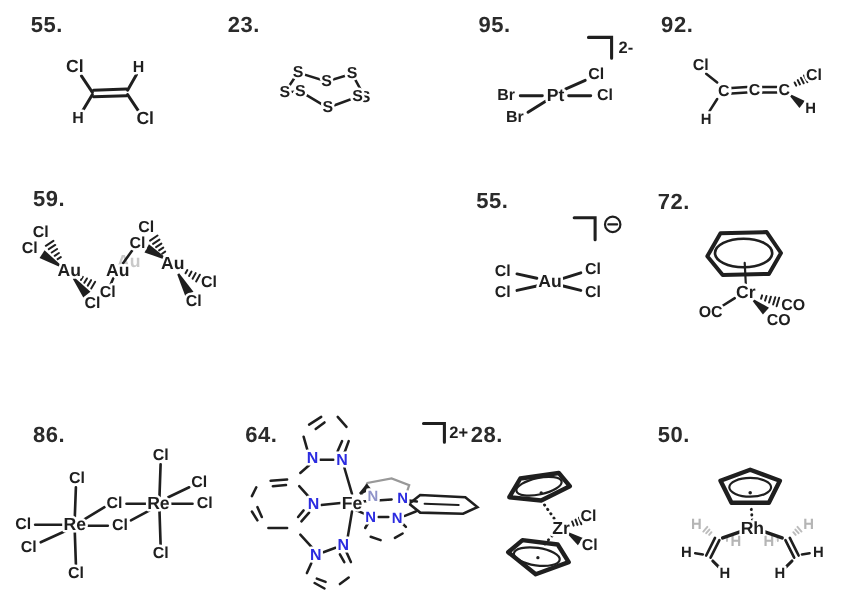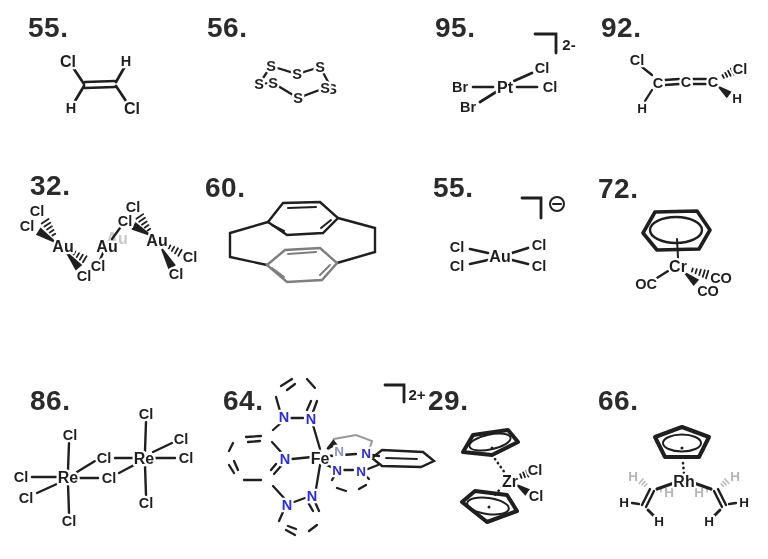--- a/index.html
+++ b/index.html
@@ -1,19 +1,19 @@
 <!DOCTYPE html>
 <html><head>
 <meta charset="utf-8">
 <style>
   html,body{margin:0;padding:0;background:#fff}
   .sheet{position:relative;width:768px;height:559px;background:#ffffff;overflow:hidden;
          font-family:"Liberation Sans",sans-serif}
   .cell{position:absolute}
-  .num{position:absolute;font-size:28px;font-weight:600;color:#2b2b2b;letter-spacing:.5px;
+  .num{position:absolute;font-size:20px;font-weight:600;color:#2b2b2b;letter-spacing:.5px;
        font-family:"Liberation Sans",sans-serif}
   svg{position:absolute;left:0;top:0;overflow:visible}
   .b{stroke:#1f1f1f;stroke-width:2.3;stroke-linecap:round;fill:none}
   .bb{stroke-width:2.7}
   .thin{stroke-width:2}
   .ring{stroke:#1f1f1f;stroke-width:3.6;fill:none;stroke-linejoin:round}
   .cp{stroke-width:4}
   .w{fill:#1f1f1f;stroke:none}
   .hsh{stroke:#1f1f1f;stroke-width:1.8;fill:none;stroke-linecap:round}
   .ghsh{stroke:#bdbdbd}
@@ -46,21 +46,21 @@
           <line x1="96" y1="81" x2="106" y2="96"></line>
       </g>
       <text class="a15" x="48" y="56">Cl</text>
       <text class="a14" x="51" y="103">H</text>
       <text class="a14" x="106" y="56">H</text>
       <text class="a15" x="112" y="103">Cl</text>
     </svg>
   </div>
 
   <div class="cell" style="left:200px;top:5px;width:200px;height:150px">
-    <div class="num" style="left:7px;top:7px">56.</div>
+    <div class="num" style="left:7px;top:7px">23.</div>
     <svg width="200" height="150" viewBox="0 0 200 150">
       <polygon class="b" points="71,61 97,69 120,62 132,84 125,83 98,93 73,78 59,79"></polygon>
       <g>
         <text class="a14" x="71" y="61">S</text>
         <text class="a14" x="97" y="69">S</text>
         <text class="a14" x="120" y="62">S</text>
         <text class="a14" x="132" y="84">S</text>
         <text class="a14" x="125" y="83">S</text>
         <text class="a14" x="98" y="93">S</text>
         <text class="a14" x="73" y="78">S</text>
@@ -109,21 +109,21 @@
       <text class="a14" x="63" y="78">C</text>
       <text class="a14" x="91" y="77">C</text>
       <text class="a14" x="118" y="77">C</text>
       <text class="a14" x="145" y="64">Cl</text>
       <text class="a13" x="142" y="93">H</text>
       <text class="a13" x="47" y="103">H</text>
     </svg>
   </div>
 
   <div class="cell" style="left:10px;top:165px;width:200px;height:150px">
-    <div class="num" style="left:20px;top:5px">32.</div>
+    <div class="num" style="left:20px;top:5px">59.</div>
     <svg width="200" height="150" viewBox="0 0 200 150">
       <text class="a15 ghost" x="107" y="73">Au</text>
       <g class="b">
         <line x1="93" y1="88" x2="90" y2="95"></line>
           <line x1="102" y1="74" x2="110" y2="63"></line>
       </g>
       <g class="hsh" transform="translate(46,73) rotate(-123)">
         <path d="M4 -1.7V1.7 M8 -2.3V2.3 M12 -2.9V2.9 M16 -3.5V3.5 M20 -4.1V4.1"></path>
       </g>
       <g class="hsh" transform="translate(61,86) rotate(31)">
@@ -154,39 +154,20 @@
       <text class="a14" x="17" y="61">Cl</text>
       <text class="a14" x="74" y="111">Cl</text>
       <text class="a14" x="88" y="101">Cl</text>
       <text class="a14" x="115" y="56">Cl</text>
       <text class="a14" x="123" y="42">Cl</text>
       <text class="a14" x="180" y="92">Cl</text>
       <text class="a14" x="166" y="109">Cl</text>
     </svg>
   </div>
 
-  <div class="cell" style="left:200px;top:165px;width:195px;height:150px">
-    <div class="num" style="left:5px;top:7px">60.</div>
-    <svg width="195" height="150" viewBox="0 0 195 150">
-      <polygon class="b" style="stroke-width:2.4" points="68,57 83,38 120,37 138,53 123,68 87,70"></polygon>
-      <g class="b thin">
-        <line x1="88" y1="43" x2="116" y2="42"></line>
-          <line x1="131" y1="55" x2="121" y2="63"></line>
-          <line x1="84" y1="66" x2="72" y2="60"></line>
-      </g>
-      <path class="b" style="stroke-width:2.4" d="M68 57 L30 68 L30 92 L67 100"></path>
-      <path class="b" style="stroke-width:2.4" d="M138 53 L175 63 L175 87 L137 98"></path>
-      <polygon class="b gray" style="stroke-width:2.4" points="67,100 85,85 120,83 137,98 122,115 87,117"></polygon>
-      <g class="b thin gray">
-        <line x1="88" y1="89" x2="116" y2="87"></line>
-          <line x1="130" y1="100" x2="120" y2="110"></line>
-          <line x1="84" y1="112" x2="72" y2="103"></line>
-      </g>
-    </svg>
-  </div>
 
   <div class="cell" style="left:430px;top:165px;width:170px;height:150px">
     <div class="num" style="left:3px;top:7px">55.</div>
     <svg width="170" height="150" viewBox="0 0 170 150">
       <g class="b bb">
         <line x1="58" y1="88" x2="40" y2="84"></line>
           <line x1="58" y1="95" x2="40" y2="99"></line>
         <line x1="82" y1="88" x2="98" y2="83"></line>
           <line x1="82" y1="95" x2="98" y2="99"></line>
       </g>
@@ -308,21 +289,21 @@
       <text class="a14 nblue" x="67" y="135">N</text>
       <text class="a14 nblue" x="92" y="126">N</text>
       <text class="a13 ngb" x="119" y="81">N</text>
       <text class="a13 nblue" x="146" y="83">N</text>
       <text class="a13 nblue" x="117" y="100">N</text>
       <text class="a13 nblue" x="141" y="101">N</text>
     </svg>
   </div>
 
   <div class="cell" style="left:425px;top:380px;width:170px;height:179px">
-    <div class="num" style="left:3px;top:5px">29.</div>
+    <div class="num" style="left:3px;top:5px">28.</div>
     <svg width="170" height="179" viewBox="0 0 170 179">
       <polygon class="ring cp" points="38,72 48,55 83,50 93,62 67,75"></polygon>
       <ellipse cx="65" cy="62" rx="21" ry="7.5" transform="rotate(-12 65 62)" class="b thin"></ellipse>
       <circle cx="67" cy="68" r="1.5" class="w"></circle>
       <path class="dot" d="M70 79 L80 93"></path>
       <g class="hsh" transform="translate(93,97) rotate(-20)">
         <path d="M3 -2V2 M6.5 -2.6V2.6 M10 -3.2V3.2"></path>
       </g>
       <g transform="translate(92,105) rotate(35)">
         <polygon class="w" points="0,-1 13,-4 13,4 0,1"></polygon>
@@ -331,21 +312,21 @@
       <ellipse cx="63" cy="126" rx="21" ry="8" transform="rotate(8 63 126)" class="b thin"></ellipse>
       <circle cx="64" cy="127" r="1.5" class="w"></circle>
       <path class="dot" d="M77 107 L68 117"></path>
       <text class="a15" x="85" y="101">Zr</text>
       <text class="a14" x="110" y="90">Cl</text>
       <text class="a14" x="111" y="116">Cl</text>
     </svg>
   </div>
 
   <div class="cell" style="left:595px;top:380px;width:173px;height:179px">
-    <div class="num" style="left:3px;top:5px">66.</div>
+    <div class="num" style="left:3px;top:5px">50.</div>
     <svg width="173" height="179" viewBox="0 0 173 179">
       <polygon class="ring cp" points="60,57 87,47 114,57 104,77 70,77"></polygon>
       <ellipse cx="87" cy="63" rx="19" ry="8.5" class="b thin"></ellipse>
       <circle cx="87" cy="68" r="1.6" class="w"></circle>
       <path class="dot" d="M88 83 L89 94"></path>
       <g class="hsh ghsh" transform="translate(63,110) rotate(5)">
         <path d="M3 -1.5V1.5 M6 -2V2"></path>
       </g>
       <text class="a13 gh" x="74" y="112">H</text>
       <g class="hsh ghsh" transform="translate(115,110) rotate(175)">

